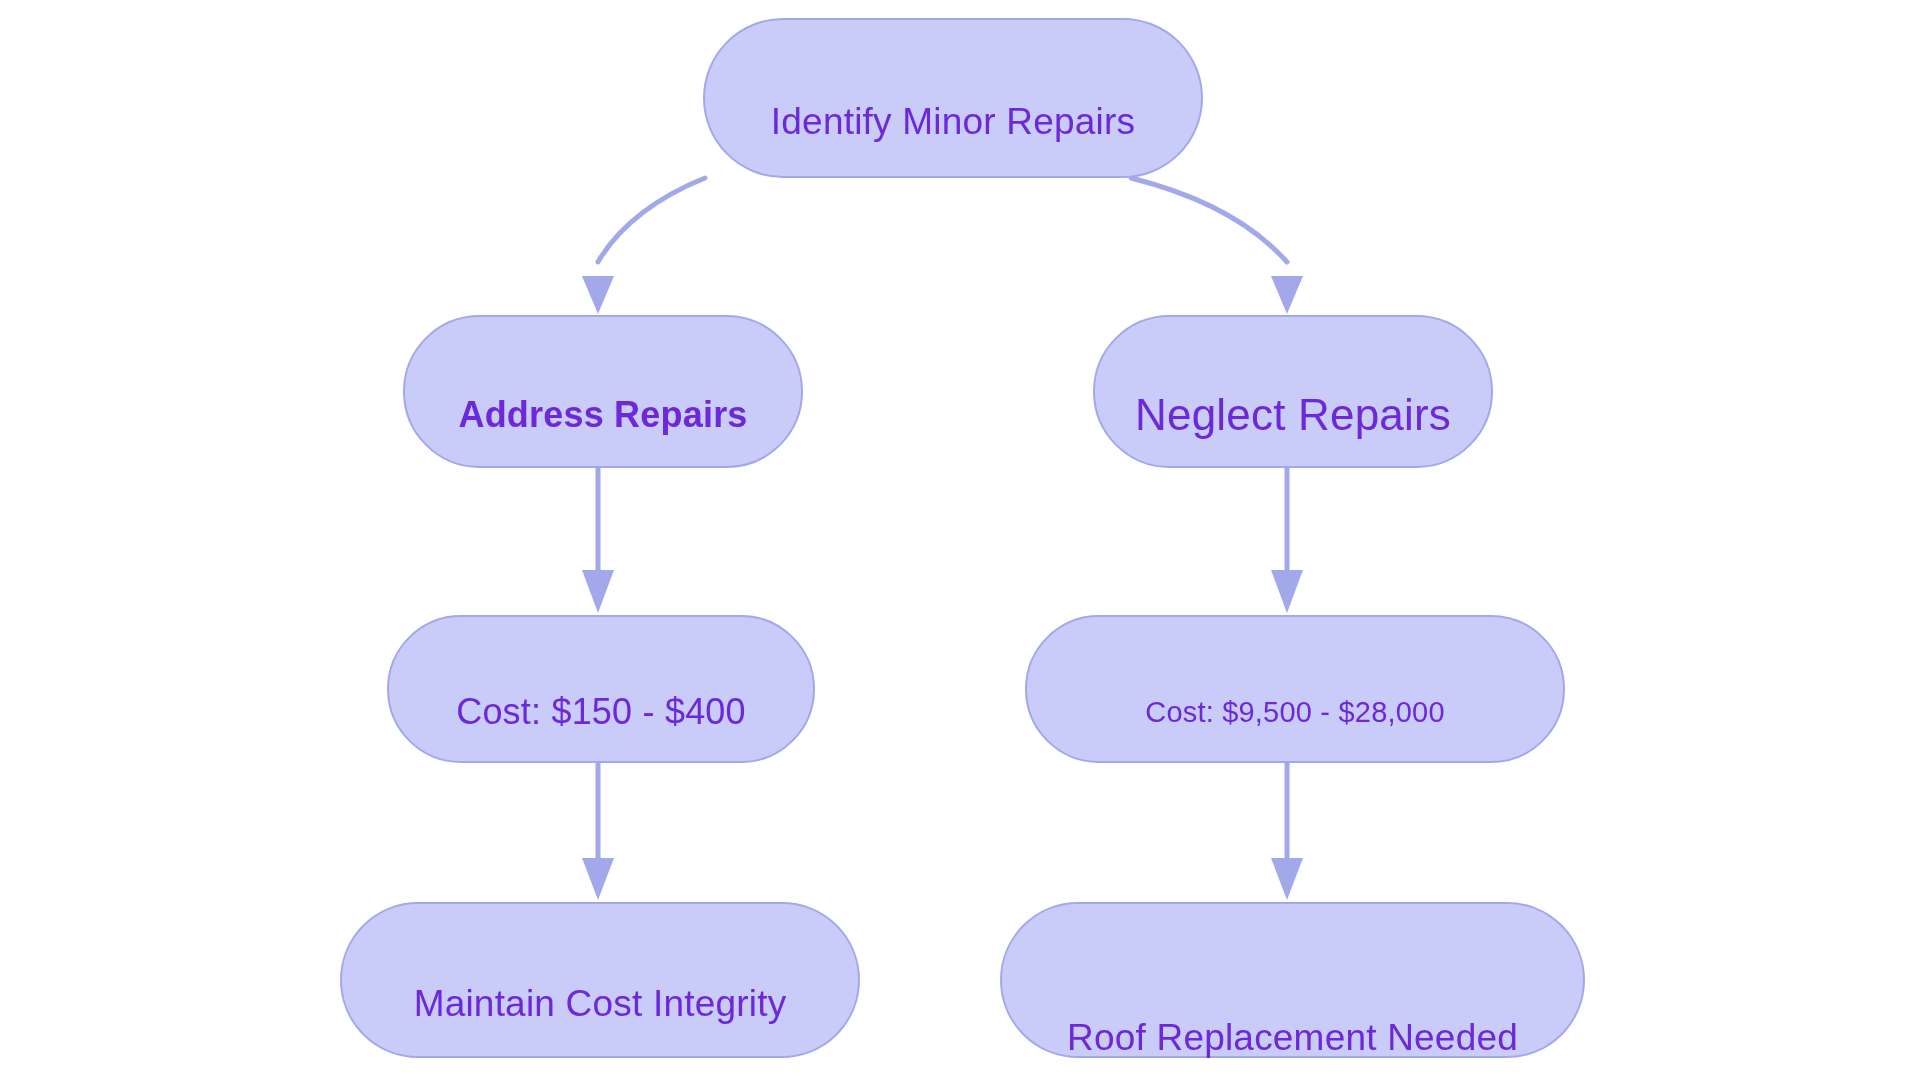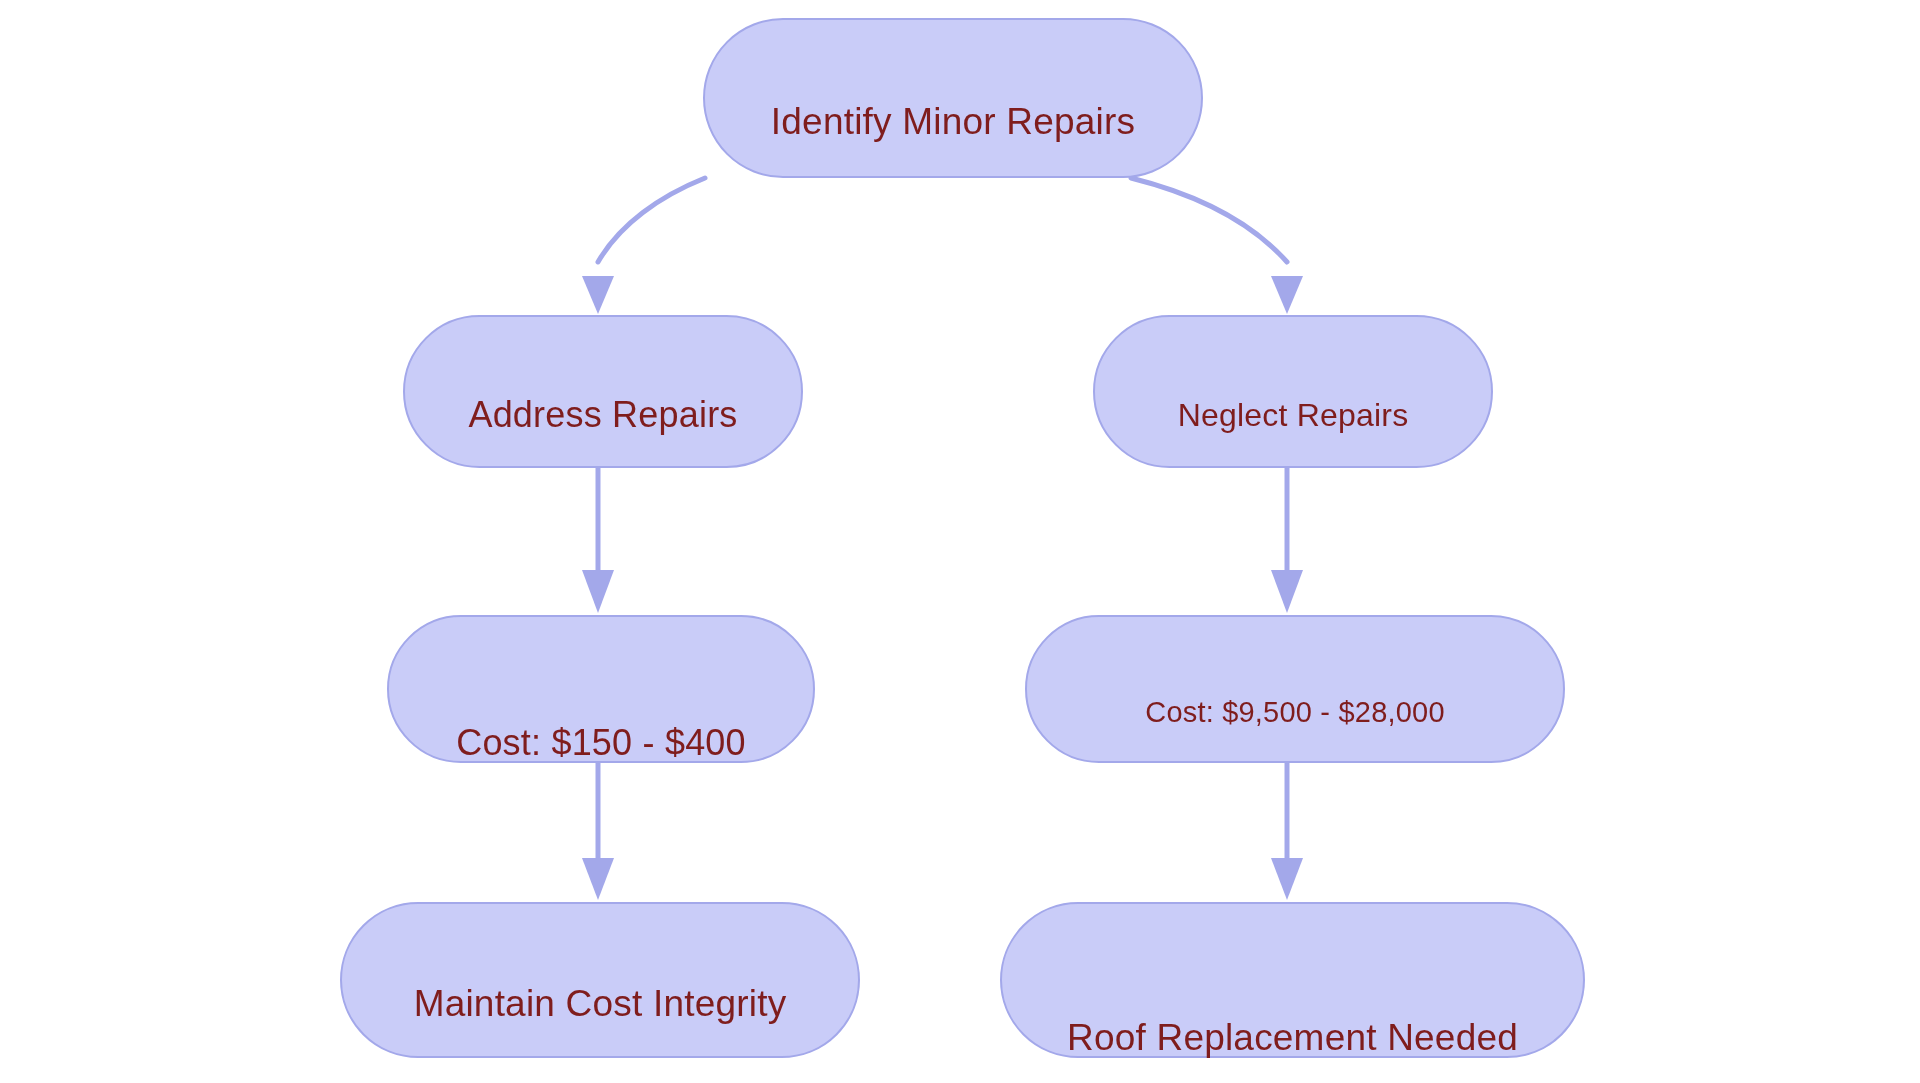--- a/index.html
+++ b/index.html
@@ -36,41 +36,41 @@
     border: 2px solid #a3a8ea;
     border-radius: 999px;
     color: #3322dd;
     letter-spacing: 0.2px;
     white-space: nowrap;
     z-index: 2;
   }
   .node-label {
     display: block;
     line-height: 1;
-    color: #7f1d1d;
+    color: #6d28d9;
     margin-top: 46px;
   }
   
   #node-root {
     left: 703px;  top: 18px;   width: 500px;  height: 160px;
   }
   #node-root .node-label { font-size: 37px; }
 
   #node-address {
-    left: 403px;  top: 315px;  width: 400px;  height: 153px;
+    left: 403px;  top: 315px;  width: 400px;  height: 153px; font-weight: bold;
   }
   #node-address .node-label { font-size: 36px; }
 
   #node-neglect {
     left: 1093px; top: 315px;  width: 400px;  height: 153px;
   }
-  #node-neglect .node-label { font-size: 32px; }
+  #node-neglect .node-label { font-size: 44px; }
 
   #node-cost-address {
-    left: 387px;  top: 615px;  width: 428px;  height: 148px; align-items: flex-end;
+    left: 387px;  top: 615px;  width: 428px;  height: 148px;
   }
   #node-cost-address .node-label { font-size: 36px; }
 
   #node-cost-neglect {
     left: 1025px; top: 615px;  width: 540px;  height: 148px;
   }
   #node-cost-neglect .node-label { font-size: 29px; }
 
   #node-maintain {
     left: 340px;  top: 902px;  width: 520px;  height: 156px;

